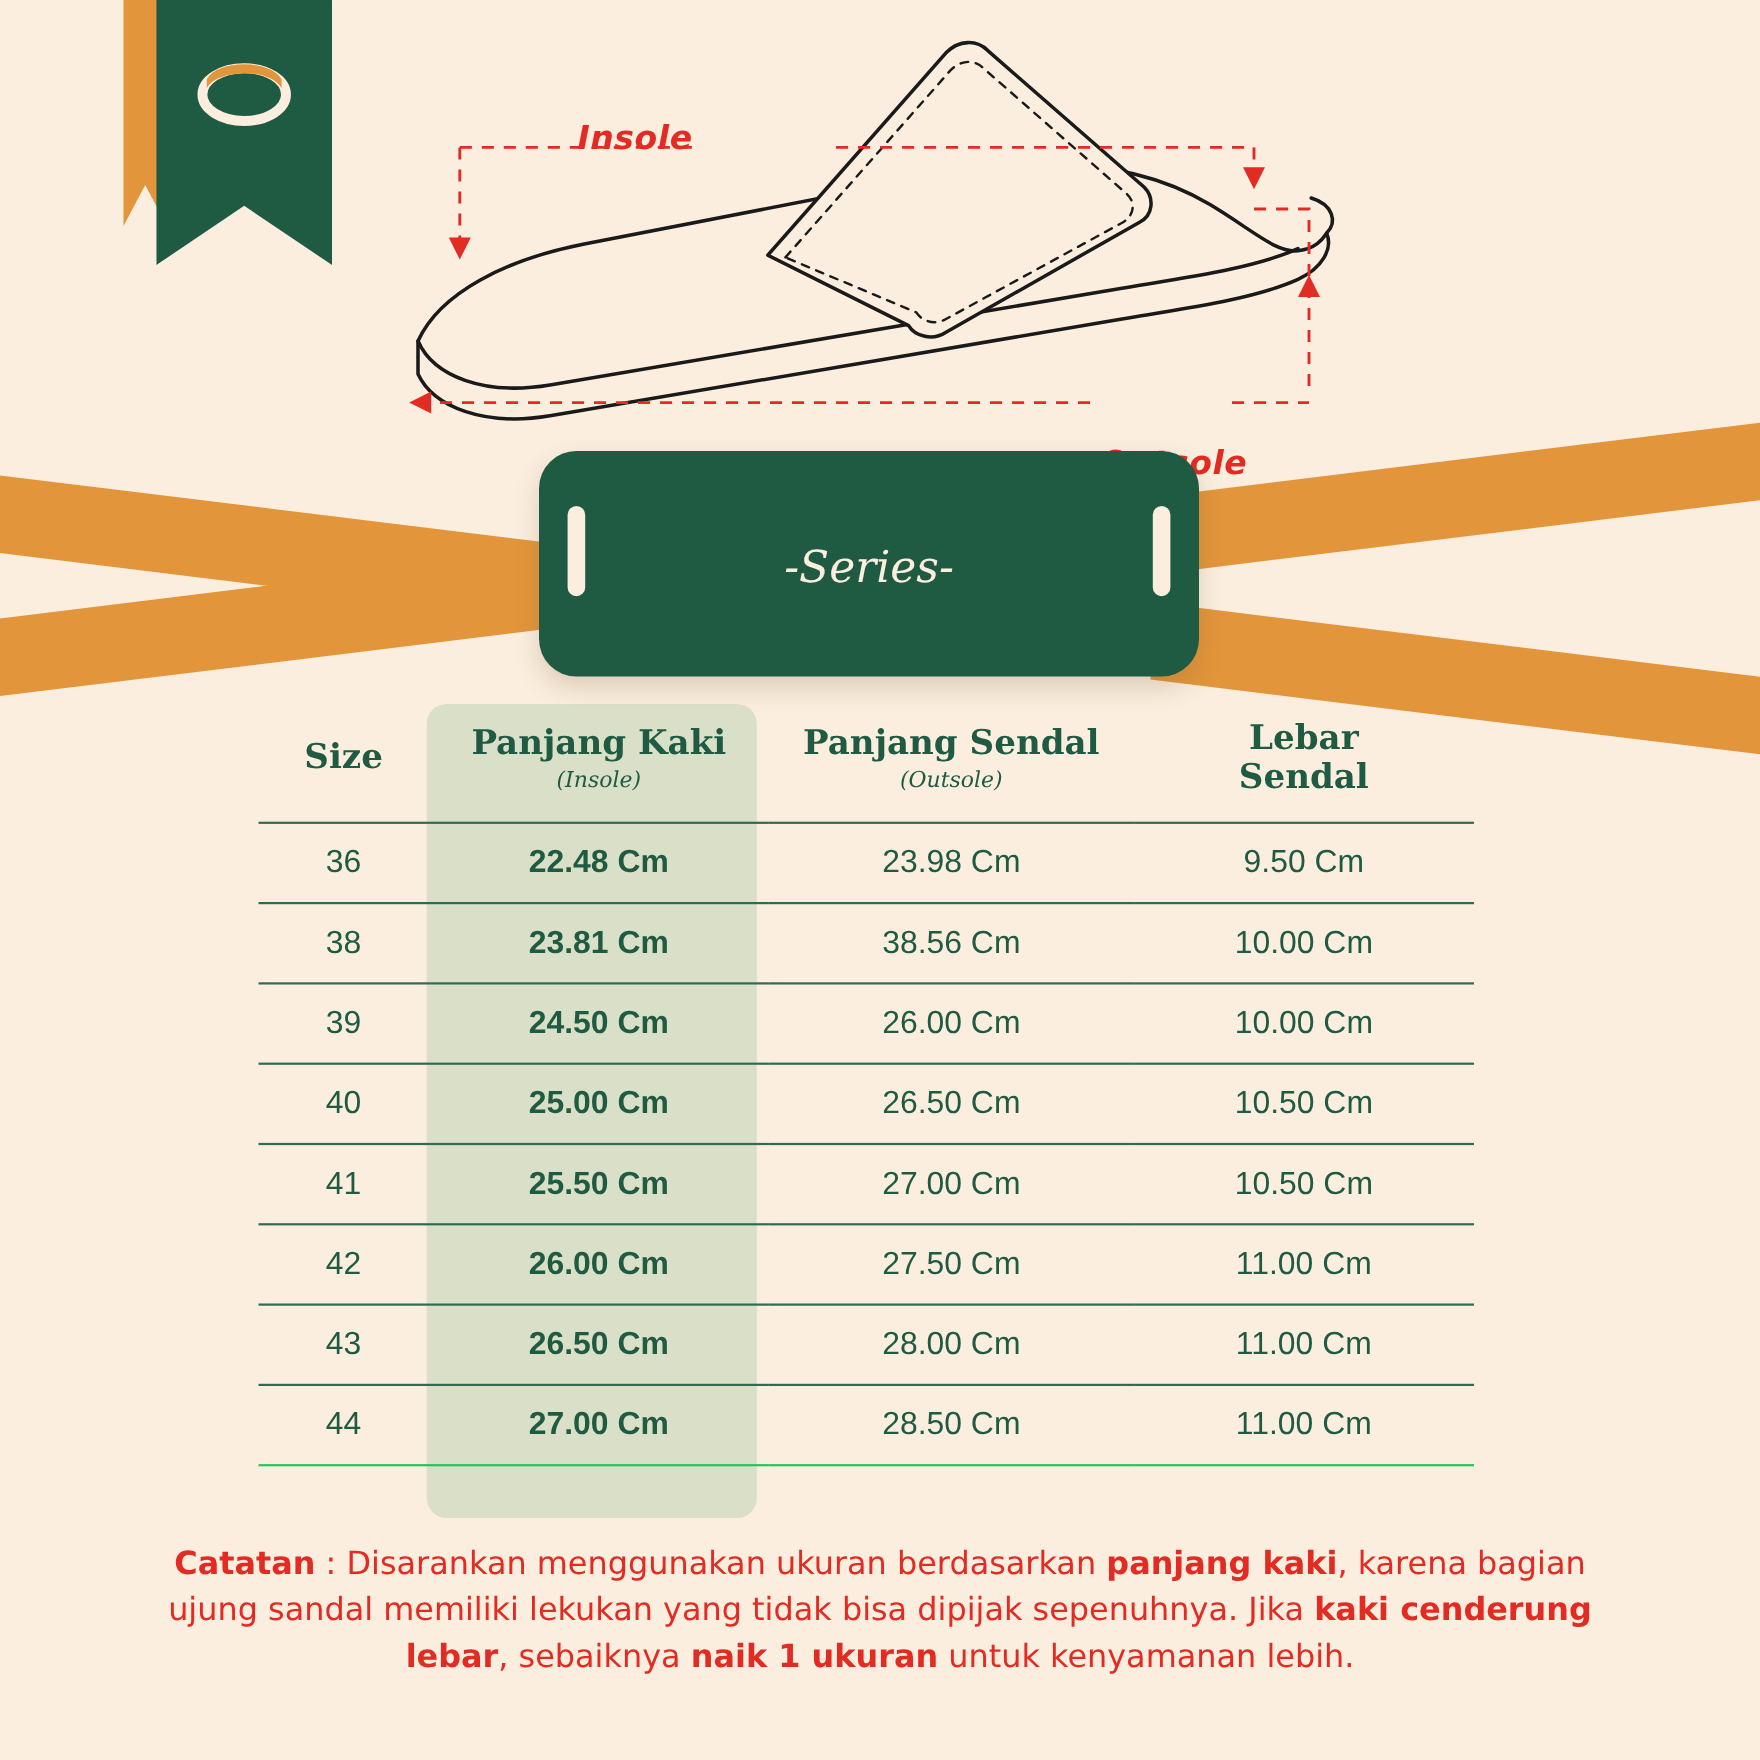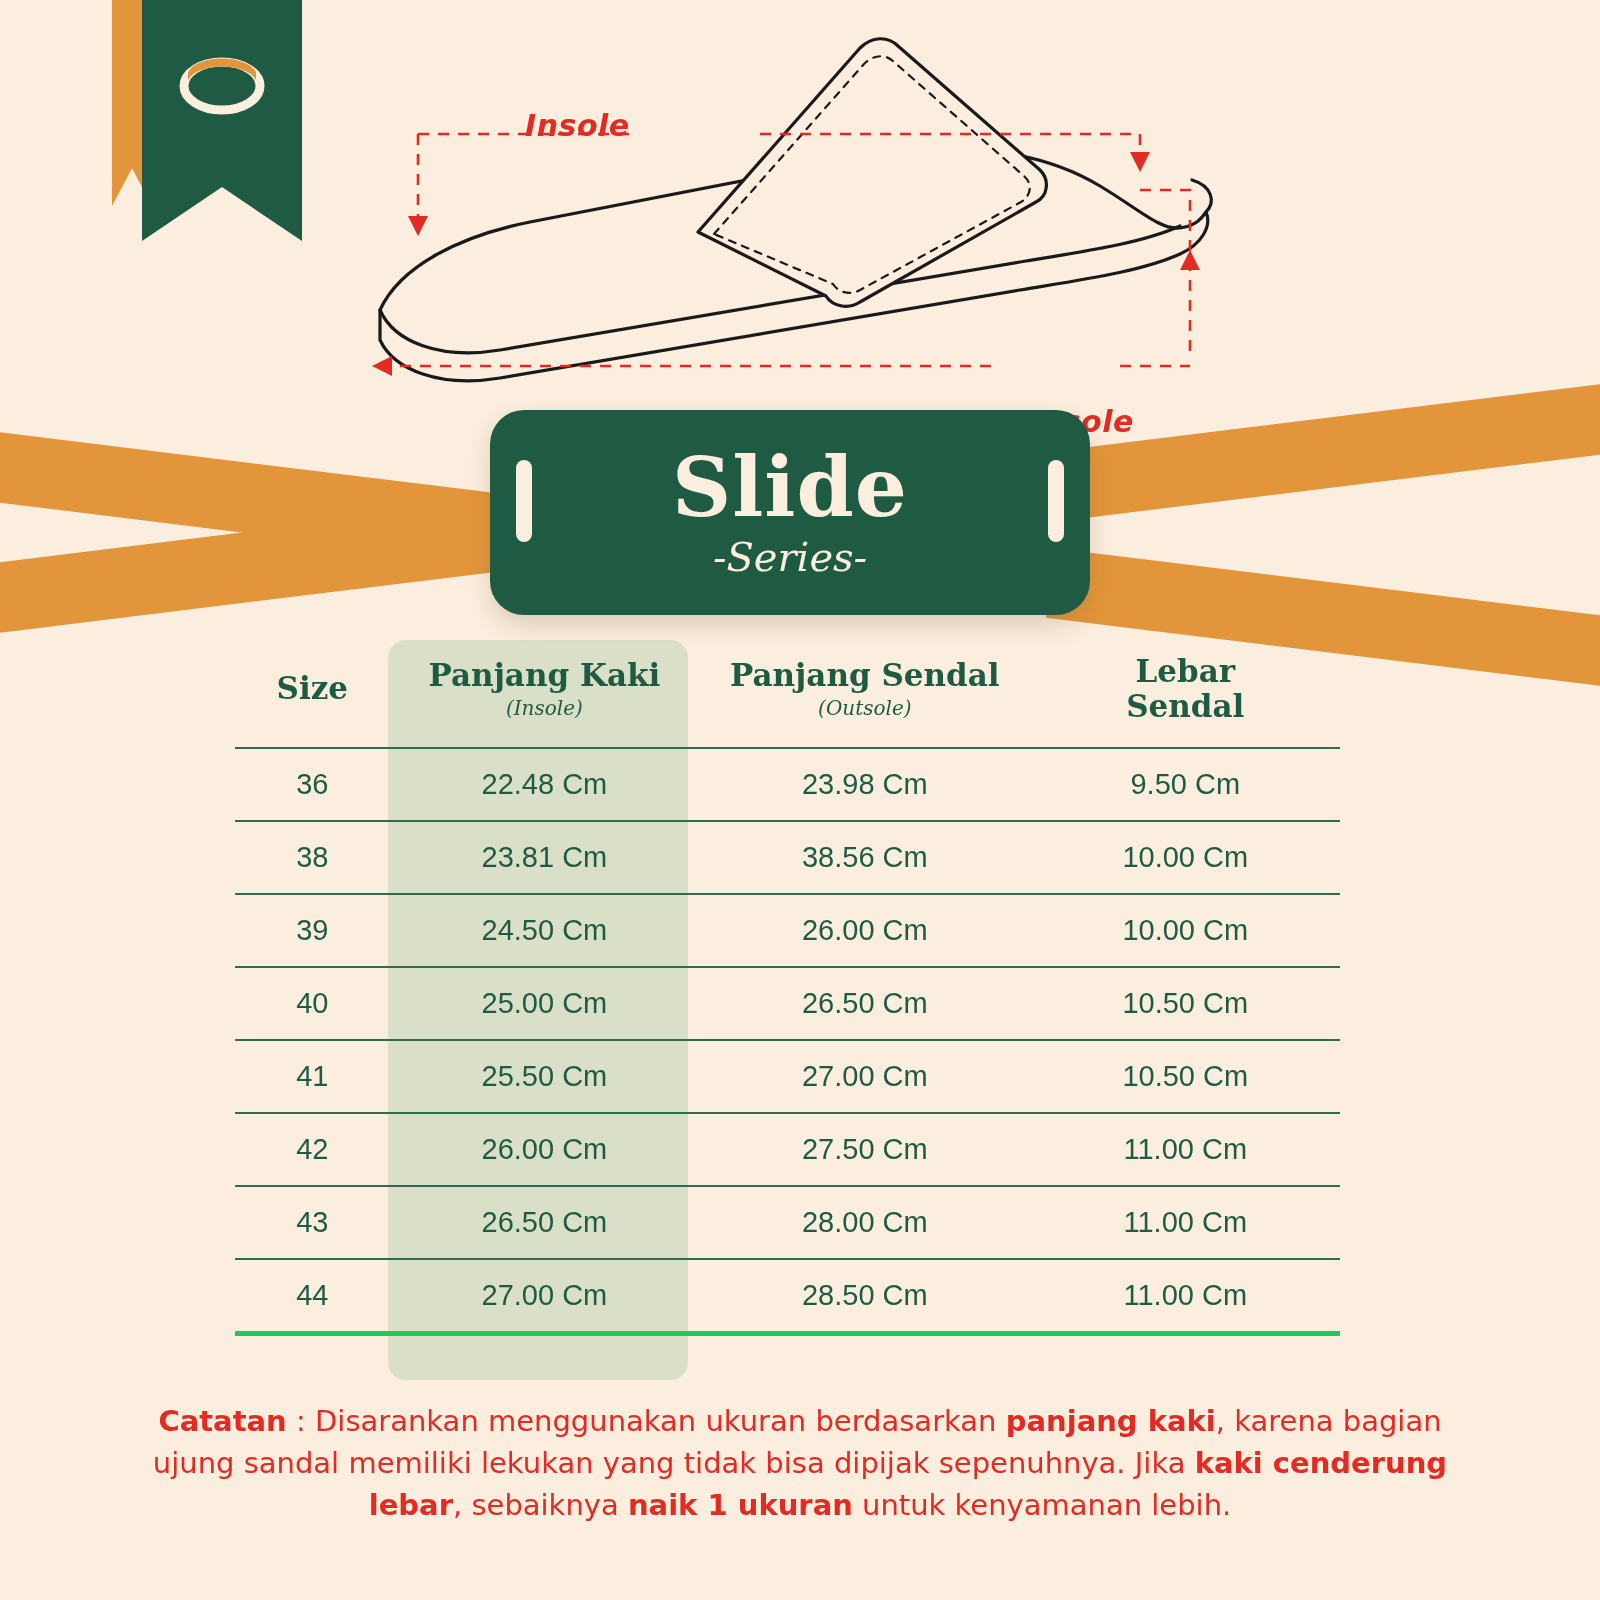--- a/index.html
+++ b/index.html
@@ -76,22 +76,22 @@
   }
   thead th .sub {
     display: block; font-size: 20px; font-style: italic; font-weight: normal;
     font-family: "DejaVu Serif", serif; margin-top: 4px;
   }
   tbody td {
     color: #1f5b43; font-size: 29px; padding: 19px 4px;
     border-top: 2px solid #2f6b50;
     font-family: "Liberation Sans", sans-serif;
   }
-  tbody tr:last-child td { border-bottom: 5px solid #22c55e; }
-  tbody td.insole { font-weight: normal; }
+  tbody tr:last-child td { border-bottom: 2px solid #22c55e; }
+  tbody td.insole { font-weight: bold; }
   col.c-size { width: 14%; }
   col.c-insole { width: 28%; }
   col.c-outsole { width: 30%; }
   col.c-width { width: 28%; }
 
   
   .note {
     position: absolute; left: 150px; top: 1400px; width: 1300px;
     text-align: center; color: #e12b23; font-size: 29px; line-height: 1.45;
     font-family: "DejaVu Sans", sans-serif;
@@ -143,21 +143,20 @@
       <polygon points="32,336 52,326 52,346"></polygon>
     </g>
   </svg>
   <div class="label-insole">Insole</div>
   <div class="label-outsole">Outsole</div>
 </div>
 
 <div class="tag">
   <div class="tag-hole left"></div>
   <div class="tag-hole right"></div>
-  <div class="tag-title">Slide</div>
   <div class="tag-sub">-Series-</div>
 </div>
 
 <div class="table-wrap">
   <div class="highlight-col"></div>
   <table>
     <colgroup>
       <col class="c-size">
         <col class="c-insole">
         <col class="c-outsole">

